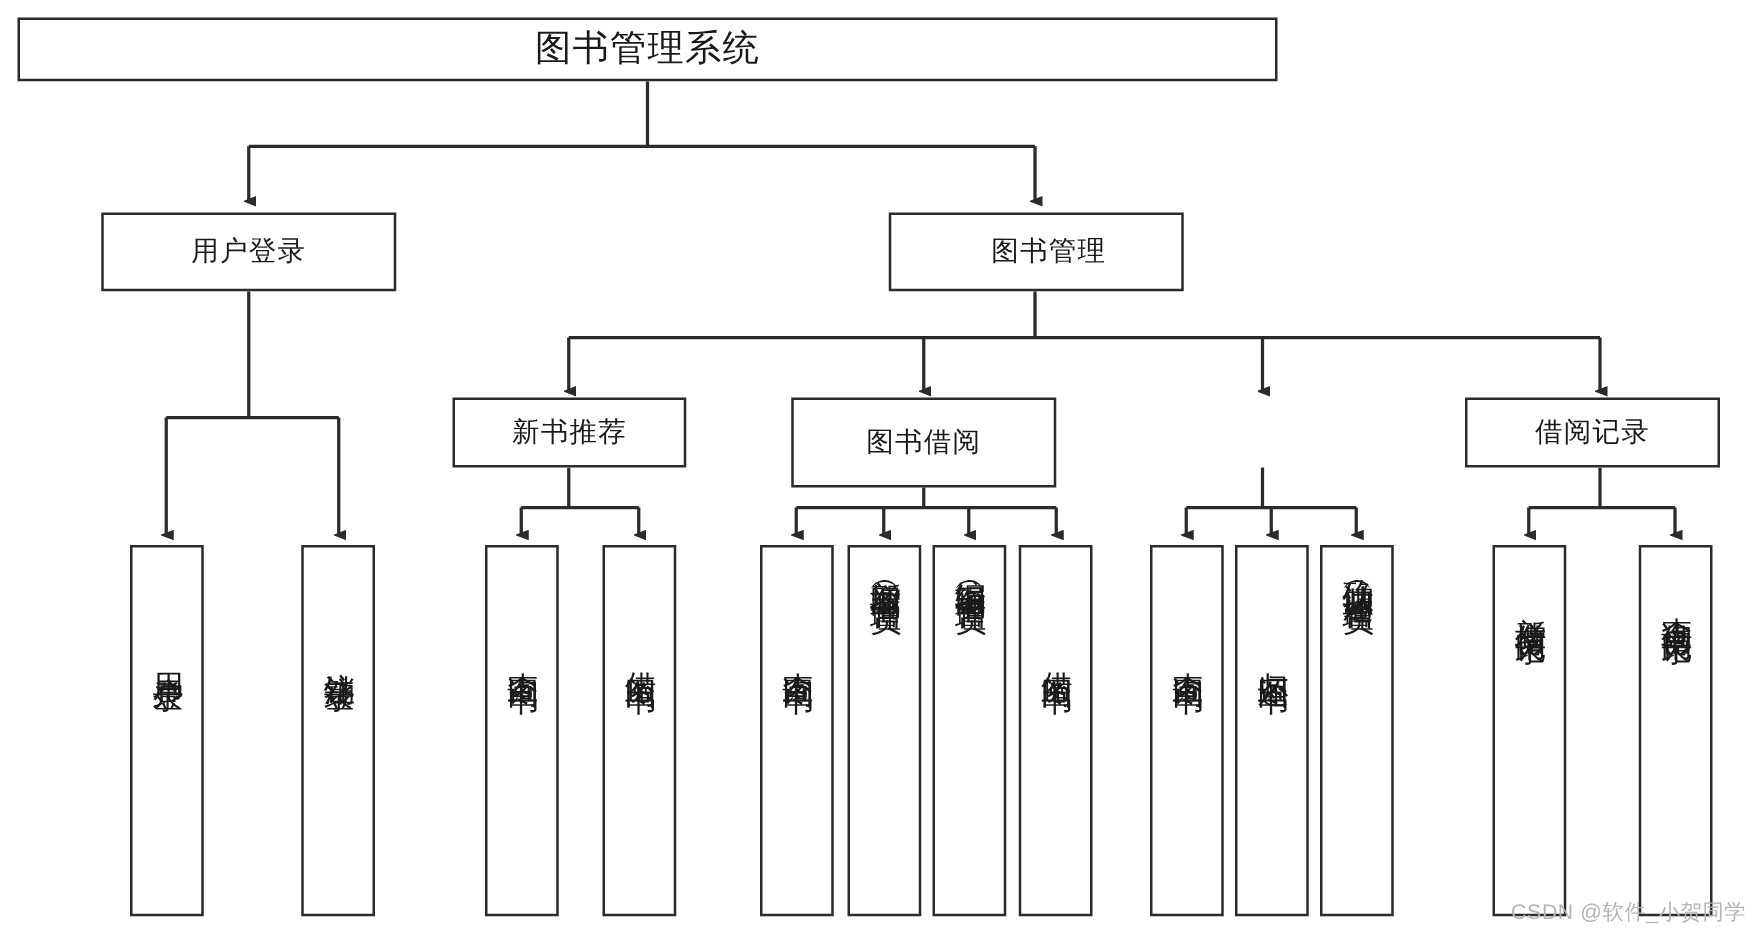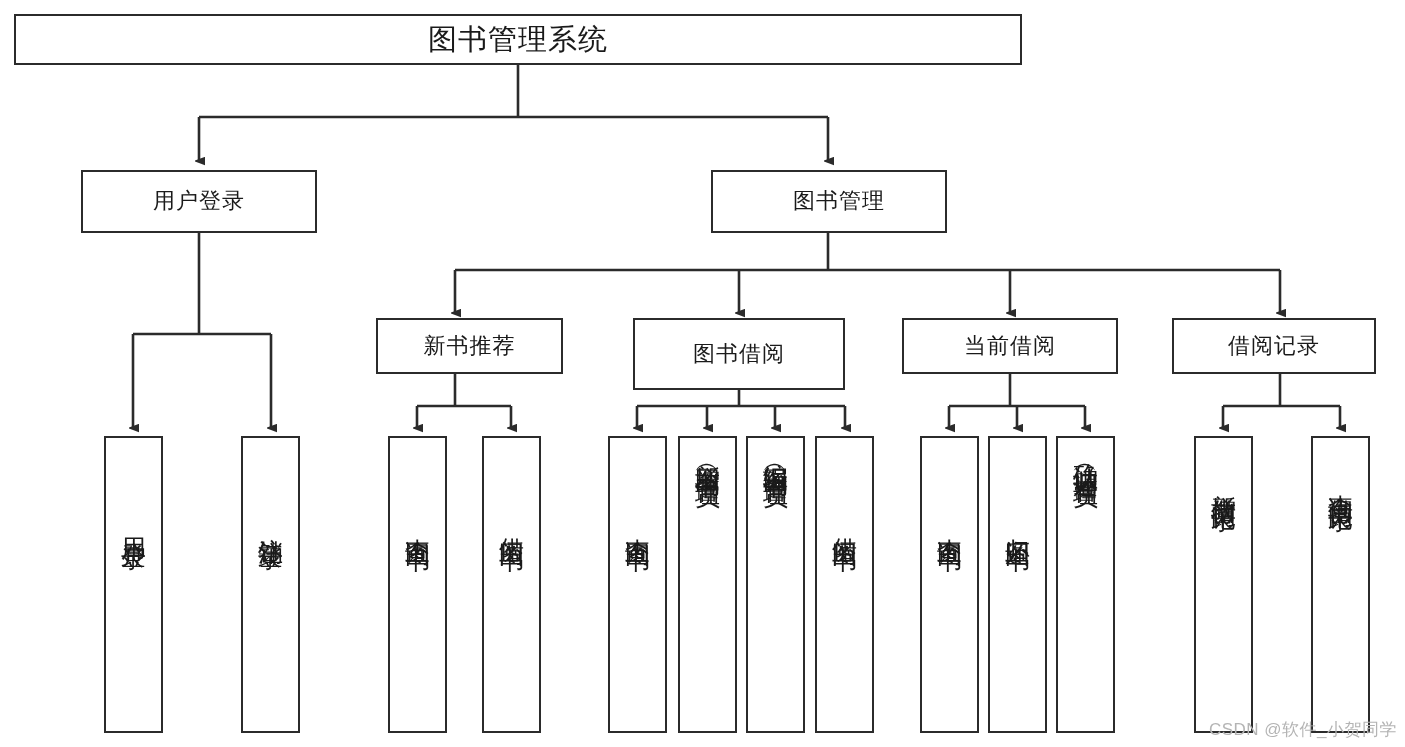--- a/index.html
+++ b/index.html
@@ -130,28 +130,25 @@
     <span class="label">图书管理系统</span>
   </div>
 
   <div class="node horiz" style="left:81px; top:170px; width:236px; height:63px;">
     <span class="label">用户登录</span>
   </div>
   <div class="node horiz" style="left:711px; top:170px; width:236px; height:63px;padding-left:20px;">
     <span class="label">图书管理</span>
   </div>
 
-  <div class="node horiz" style="left:376px; top:318px; width:187px; height:56px;">
+  <div class="node horiz" style="left:362px; top:318px; width:187px; height:56px;">
     <span class="label">新书推荐</span>
   </div>
   <div class="node horiz" style="left:633px; top:318px; width:212px; height:72px;">
     <span class="label">图书借阅</span>
-  </div>
-  <div class="node horiz" style="left:902px; top:318px; width:216px; height:56px;">
-    <span class="label">当前借阅</span>
   </div>
   <div class="node horiz" style="left:1172px; top:318px; width:204px; height:56px;">
     <span class="label">借阅记录</span>
   </div>
 
   <div class="node vert" style="left:104px; top:436px; width:59px; height:297px; padding-top:80px;">
     <span class="label">用户登录</span>
   </div>
   <div class="node vert" style="left:241px; top:436px; width:59px; height:297px; padding-top:80px;">
     <span class="label">注销登录</span>

